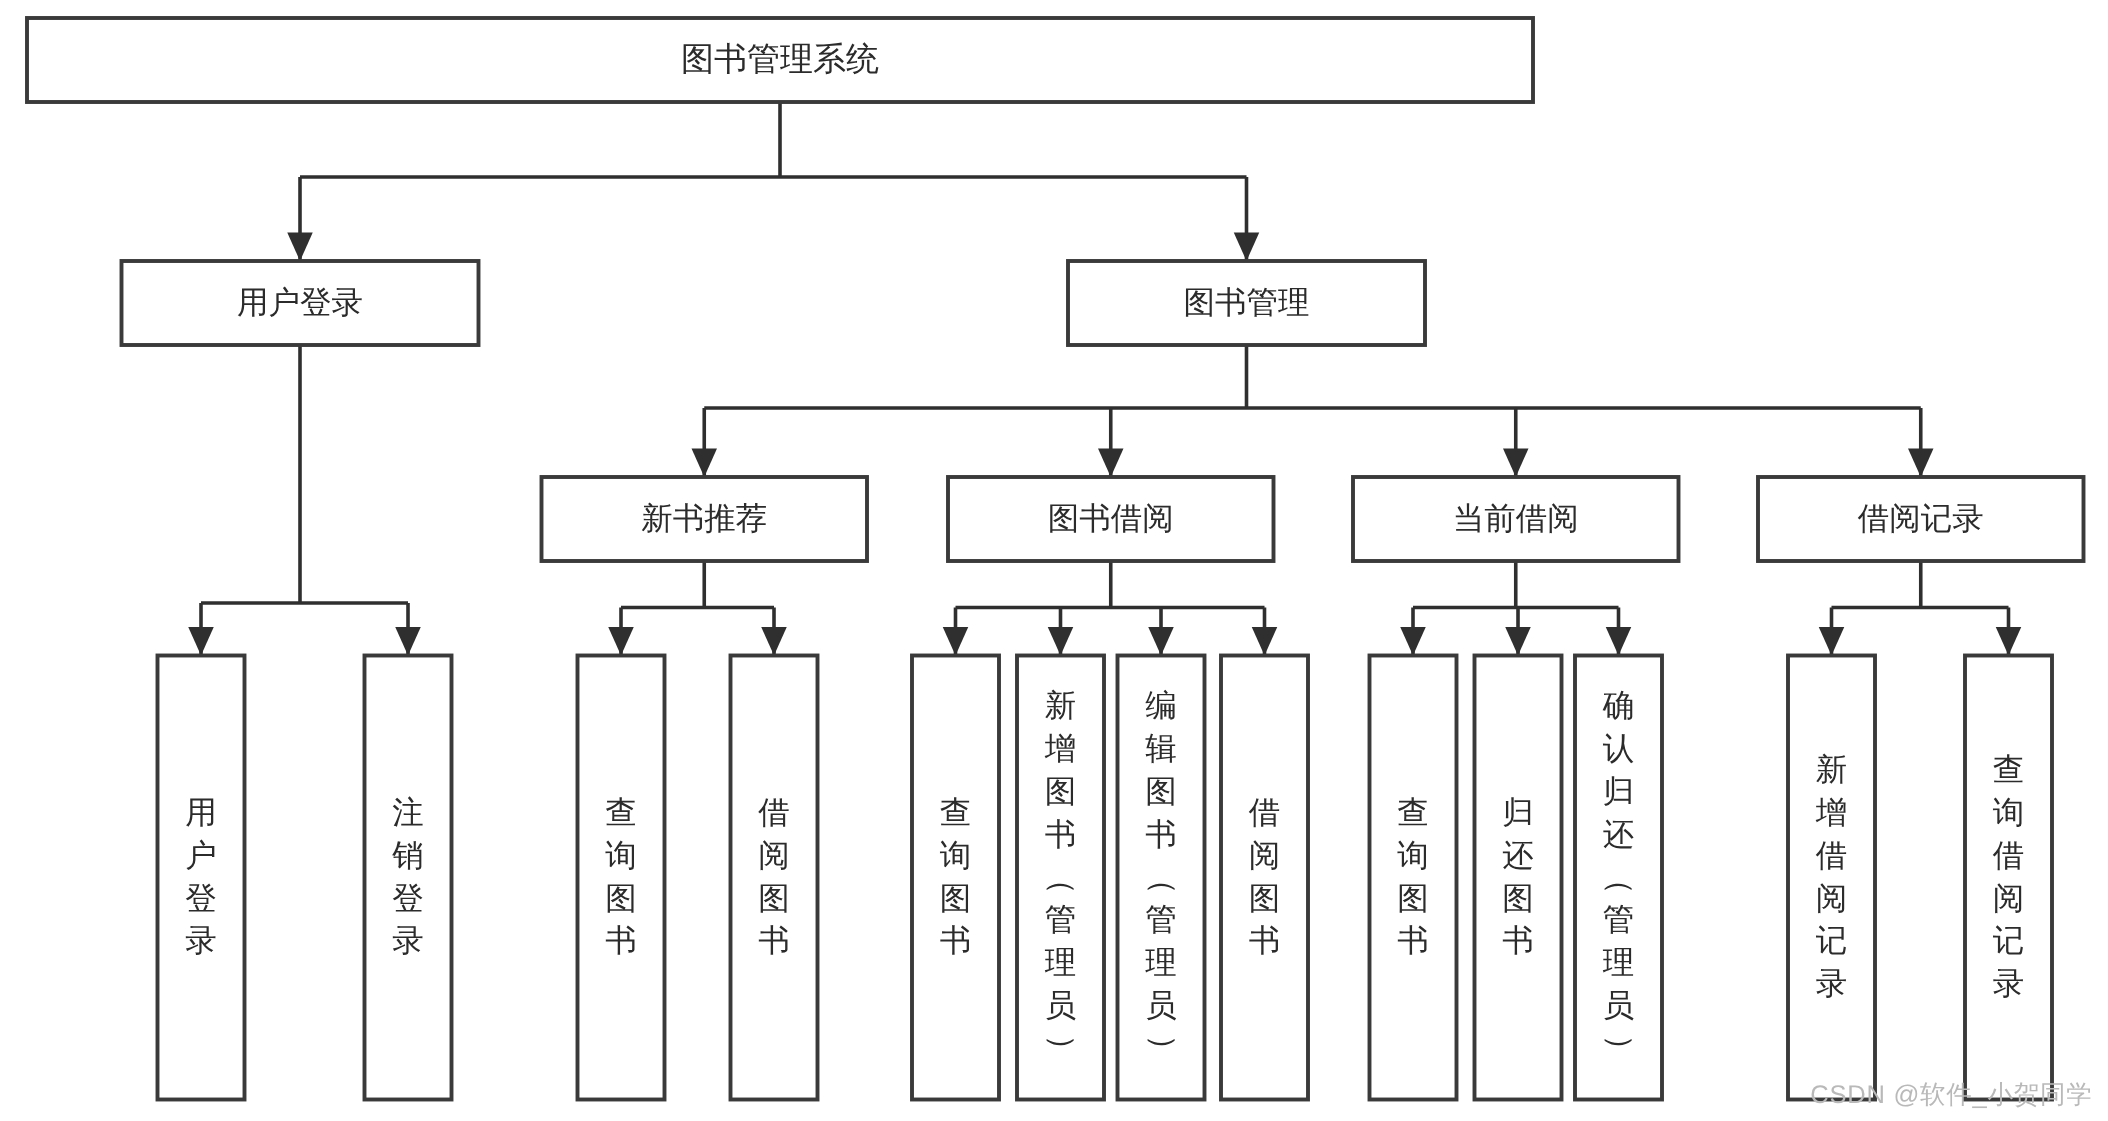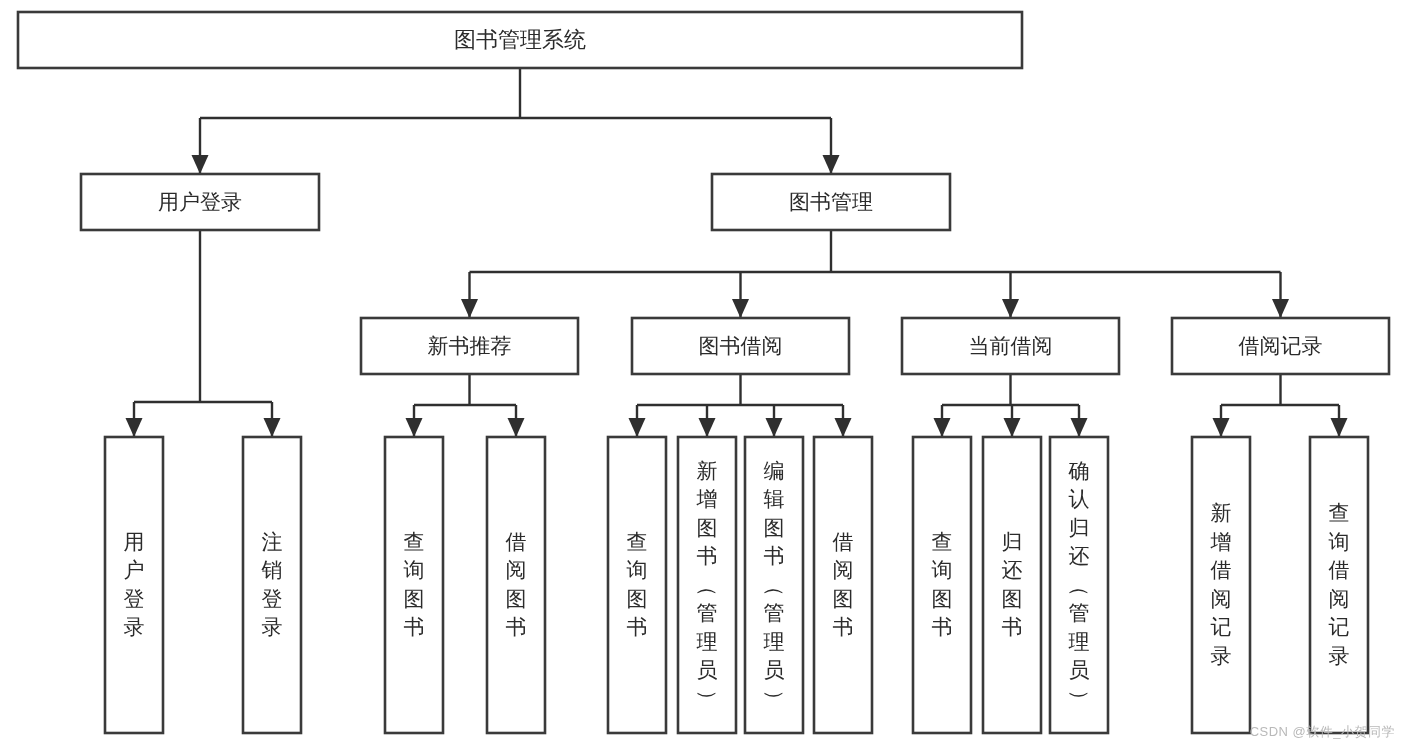--- a/index.html
+++ b/index.html
@@ -49,21 +49,21 @@
   }
   .arrow-head {
     fill: #2f2f2f;
     stroke: none;
   }
   .watermark {
     position: absolute;
     right: 10px;
     bottom: 6px;
     font-family: "Liberation Sans", "DejaVu Sans", sans-serif;
-    font-size: 13px;
+    font-size: 17px;
     color: #b9b9b9;
     letter-spacing: 0.5px;
     white-space: nowrap;
     user-select: none;
   }
 </style>
 </head>
 <body>
 
 <svg id="diagram" viewBox="0 0 1405 747" xmlns="http://www.w3.org/2000/svg">

